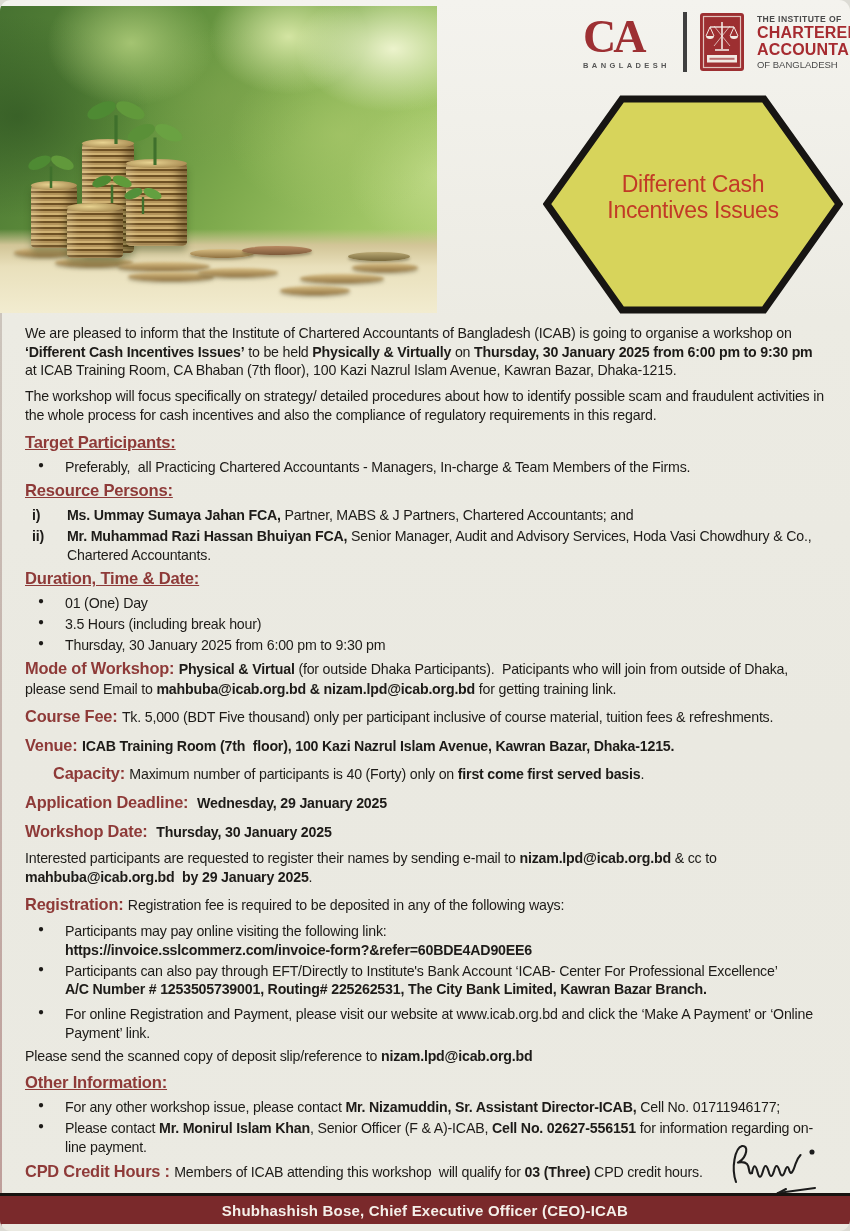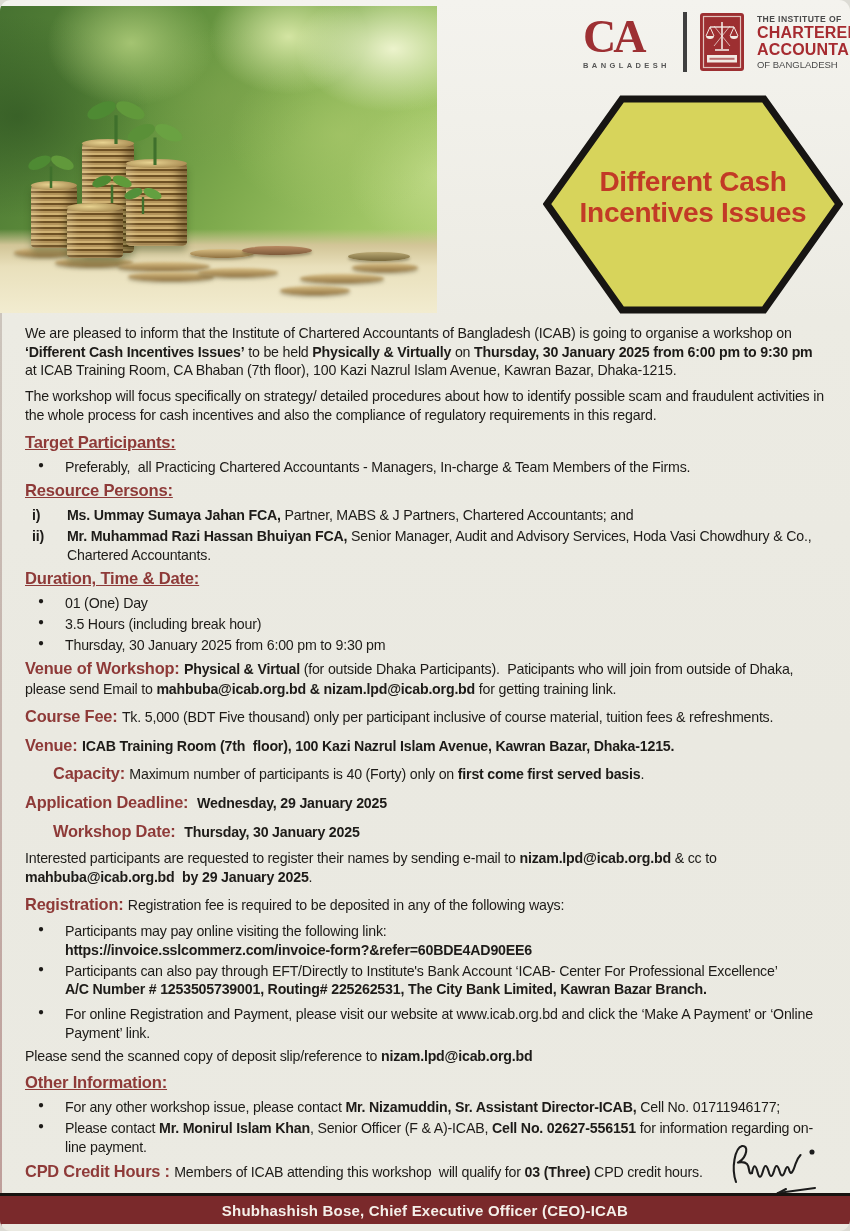--- a/index.html
+++ b/index.html
@@ -40,21 +40,21 @@
   .vbar{width:4px;height:60px;background:#3f3f3f;}
   .wordmark{line-height:1;}
   .wm-top{font-size:8.6px;font-weight:bold;color:#4a4a4a;letter-spacing:.4px;}
   .wm-main{font-size:16px;font-weight:bold;color:#a62b30;letter-spacing:.2px;margin-top:1px;}
   .wm-bottom{font-size:9.5px;color:#4a4a4a;margin-top:2px;}
 
   
   .badge{position:absolute;left:543px;top:92px;width:300px;height:225px;}
   .badge svg{position:absolute;inset:0;}
   .badge-text{position:absolute;inset:0;display:flex;flex-direction:column;justify-content:center;
-    align-items:center;margin-top:-14px;font-weight:bold;font-size:28px;line-height:1.1;color:#c23a26;
+    align-items:center;margin-top:-14px;font-weight:normal;font-size:23px;line-height:1.1;color:#c23a26;
     text-align:center;letter-spacing:-.3px;}
 
   
   .content{position:absolute;left:25px;right:24px;top:324px;font-size:14.2px;line-height:1.32;
     letter-spacing:-.2px;color:#1d1b18;}
   .rich{white-space:pre-wrap;}
   .content p{margin:0 0 7px;}
   h2{font-size:16.6px;color:#8e3a38;margin:4px 0 4px;font-weight:bold;letter-spacing:-.2px;text-decoration:underline;}
   .ih{font-size:16.4px;letter-spacing:-.2px;}
   .row{display:flex;margin:0 0 4px;}
@@ -183,26 +183,26 @@
     </div>
     <div class="row mb2">
       <span class="bm">●</span>
       <span class="rich"><span>3.5 Hours (including break hour)</span></span>
     </div>
     <div class="row">
       <span class="bm">●</span>
       <span class="rich"><span>Thursday, 30 January 2025 from 6:00 pm to 9:30 pm</span></span>
     </div>
 
-    <p class="rich mt6"><b class="ih" style="color: rgb(142, 58, 56);">Venue of Workshop: </b><b>Physical &amp; Virtual </b><span>(for outside Dhaka Participants).  Paticipants who will join from outside of Dhaka, please send Email to </span><b>mahbuba@icab.org.bd &amp; nizam.lpd@icab.org.bd</b><span> for getting training link.</span></p>
+    <p class="rich mt6"><b class="ih" style="color: rgb(142, 58, 56);">Mode of Workshop: </b><b>Physical &amp; Virtual </b><span>(for outside Dhaka Participants).  Paticipants who will join from outside of Dhaka, please send Email to </span><b>mahbuba@icab.org.bd &amp; nizam.lpd@icab.org.bd</b><span> for getting training link.</span></p>
     <p class="rich"><b class="ih" style="color: rgb(142, 58, 56); text-align: right;">Course Fee: </b><span>Tk. 5,000 (BDT Five thousand) only per participant inclusive of course material, tuition fees &amp; refreshments.</span></p>
     <p class="rich"><b class="ih" style="color: rgb(142, 58, 56);">Venue: </b><b>ICAB Training Room (7th  floor), 100 Kazi Nazrul Islam Avenue, Kawran Bazar, Dhaka-1215.</b></p>
     <p class="rich"><b class="ih" style="color: rgb(142, 58, 56); margin-left: 28px;">Capacity: </b><span>Maximum number of participants is 40 (Forty) only on </span><b>first come first served basis</b><span>.</span></p>
     <p class="rich mb2"><b class="ih" style="color: rgb(142, 58, 56);">Application Deadline:  </b><b>Wednesday, 29 January 2025</b></p>
-    <p class="rich"><b class="ih" style="color: rgb(142, 58, 56); margin-left: 28px;">Workshop Date:  </b><b>Thursday, 30 January 2025</b></p>
+    <p class="rich"><b class="ih" style="color: rgb(142, 58, 56);">Workshop Date:  </b><b>Thursday, 30 January 2025</b></p>
     <p class="rich"><span>Interested participants are requested to register their names by sending e-mail to </span><b>nizam.lpd@icab.org.bd</b><span> &amp; cc to </span><b>mahbuba@icab.org.bd</b><b>  by 29 January 2025</b><span>.</span></p>
 
     <p class="rich mb2"><b class="ih" style="color: rgb(142, 58, 56);">Registration: </b><span>Registration fee is required to be deposited in any of the following ways:</span></p>
     <div class="row mb2">
       <span class="bm">●</span>
       <span>
         <span class="rich"><span>Participants may pay online visiting the following link:</span></span><br>
         <span class="rich"><b>https://invoice.sslcommerz.com/invoice-form?&amp;refer=60BDE4AD90EE6</b></span>
       </span>
     </div>

